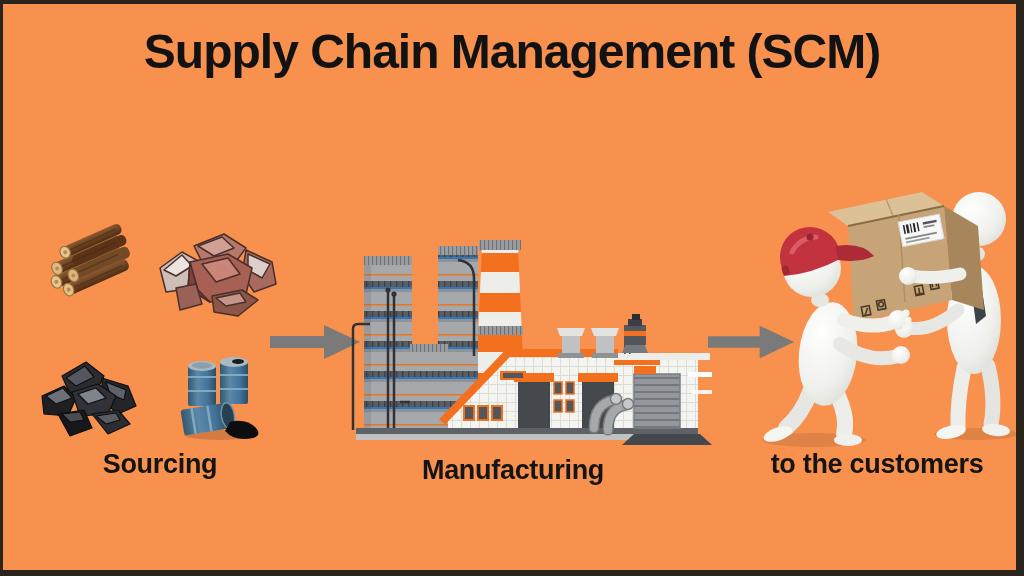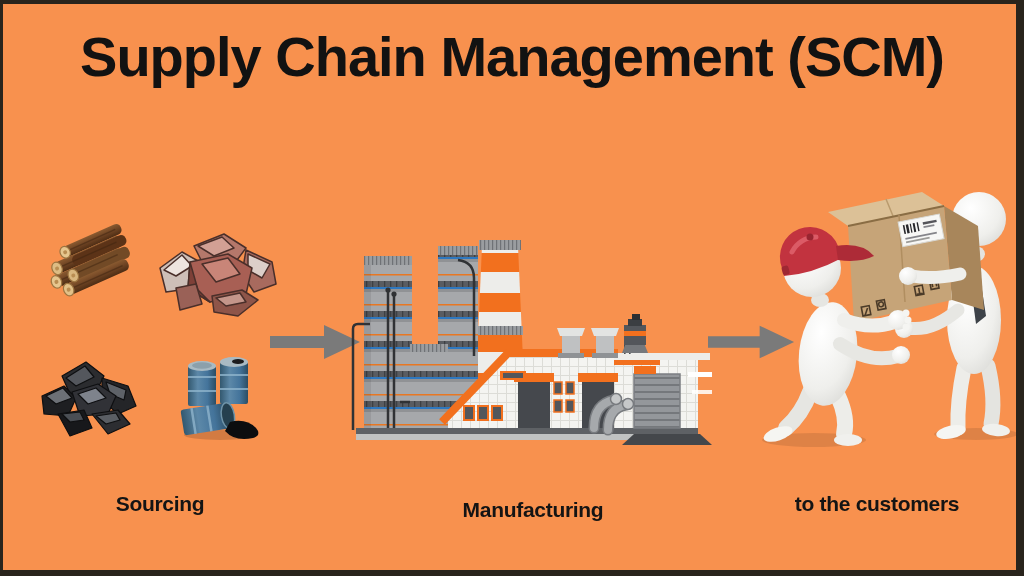--- a/index.html
+++ b/index.html
@@ -8,28 +8,27 @@
     background:var(--background,#F8914E);
     font-family:"Liberation Sans", sans-serif;
   }
   .frame{
     position:absolute;inset:0;pointer-events:none;box-sizing:border-box;
     border-style:solid;border-color:var(--frame-border,#29241C);
     border-width:4px 8px 6px 3px;
   }
   .title{
     position:absolute;left:0;right:0;top:24px;text-align:center;
-    font-size:56px;font-weight:800;letter-spacing:-1px;
+    font-size:48px;font-weight:800;letter-spacing:-1px;
     color:var(--title-text,#121212);
   }
   .stage-label{
     position:absolute;text-align:center;font-weight:bold;
-    font-size:21px;line-height:37px;letter-spacing:-0.3px;
+    font-size:27px;line-height:37px;letter-spacing:-0.3px;
     color:var(--label-text,#141414);
-    margin-top:39px;
   }
   .abs{position:absolute;}
   svg{display:block;overflow:visible;}
 </style>
 </head>
 <body>
 
 <div class="canvas">
 
   <div class="title">Supply Chain Management (SCM)</div>
@@ -261,21 +260,21 @@
           <path d="M272,198 q0,-22 18,-25"></path>
       </g>
       <g fill="none" stroke="#A6A9AC" stroke-width="8" stroke-linecap="round">
         <path d="M258,196 q0,-24 20,-28"></path>
           <path d="M272,198 q0,-22 18,-25"></path>
       </g>
       <circle cx="280" cy="167" r="5.5" fill="#C6C8C9" stroke="#787B7F" stroke-width="1.5"></circle>
       <circle cx="292" cy="172" r="5.5" fill="#C6C8C9" stroke="#787B7F" stroke-width="1.5"></circle>
     </svg>
 
-    <div class="stage-label" style="left:368px;top:452px;width:330px">
+    <div class="stage-label" style="left:348px;top:452px;width:330px">
       <div>Manufacturing</div>
     </div>
   </div>
 
   <svg class="abs" style="left:708px;top:320px" width="88" height="44" viewBox="0 0 92 44">
     <polygon points="0,16 54,16 54,5 90,22 54,39 54,28 0,28" fill="#7A7A7A"></polygon>
   </svg>
 
   <div class="abs" style="left:0;top:0;width:0;height:0">
 

